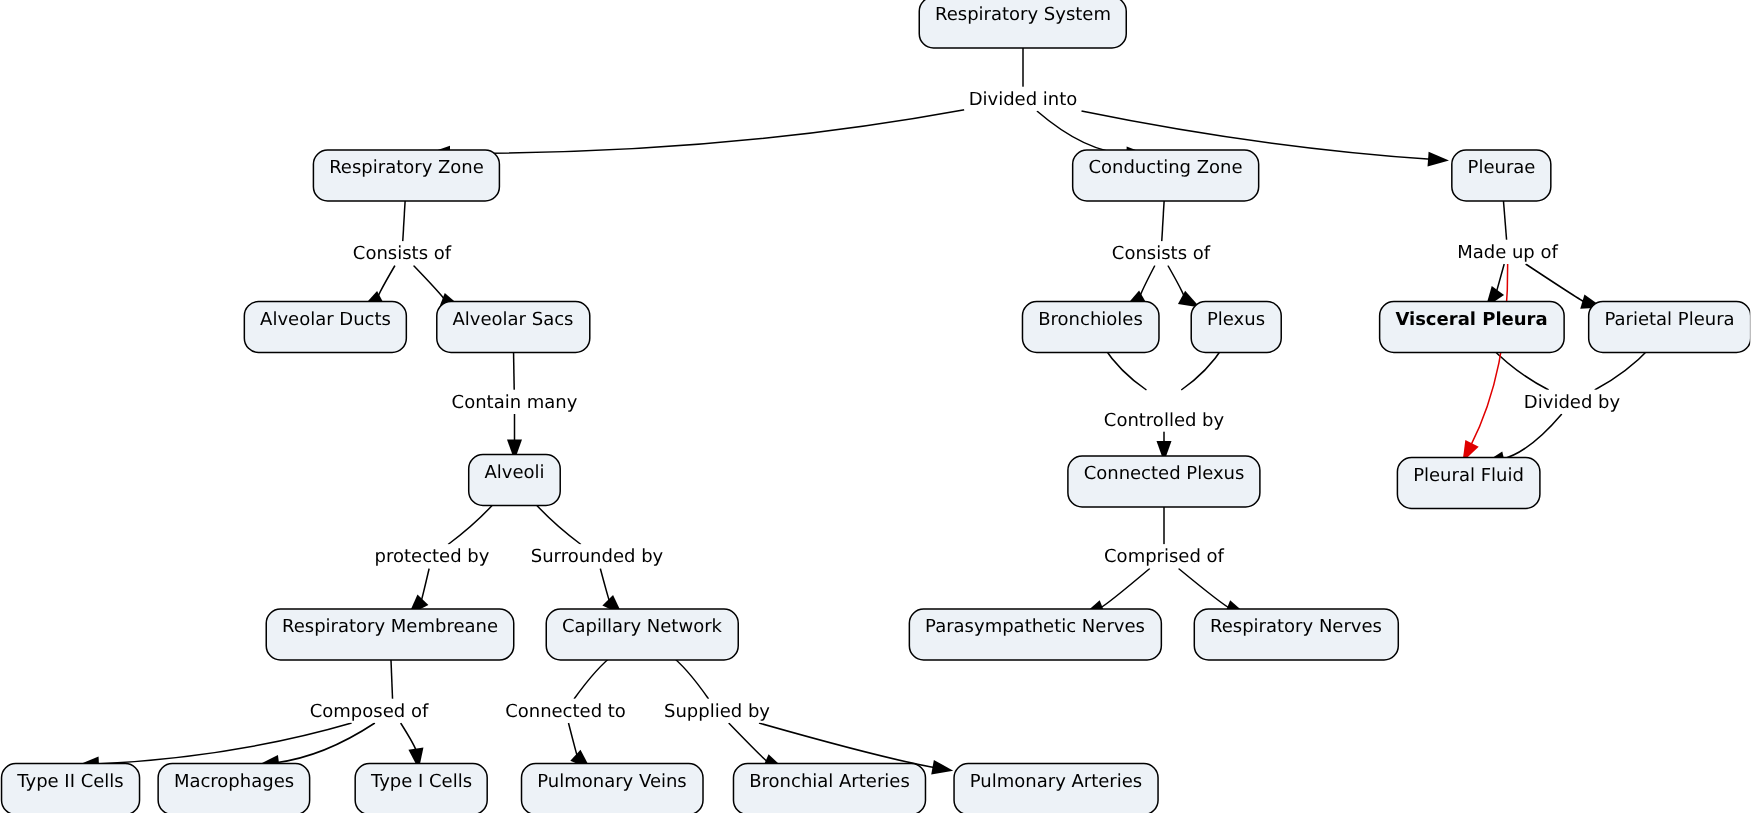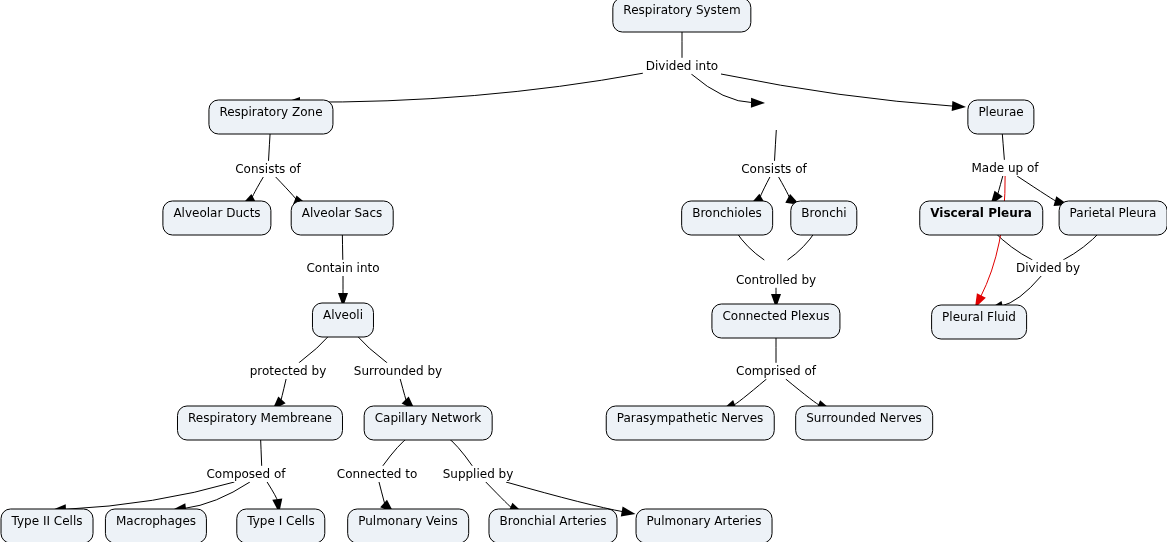--- a/index.html
+++ b/index.html
@@ -99,43 +99,44 @@
       <path d="M 1017.1 176.0 Q 1055.2 201.2 1056.9 201.6" fill="none" stroke="#000000" stroke-width="1"></path>
       <path d="M 993.4 231.0 Q 1010.3 248.6 1032.5 260.0" fill="none" stroke="#000000" stroke-width="1"></path>
       <path d="M 1101.0 231.0 Q 1084.8 248.5 1063.1 260.0" fill="none" stroke="#000000" stroke-width="1"></path>
       <polygon points="989.0,309.0 1001.5,301.0 1003.8,310.7" fill="#000000"></polygon>
       <path d="M 1041.2 276.0 Q 1019.0 302.1 1000.7 306.3" fill="none" stroke="#000000" stroke-width="1"></path>
       <polygon points="975.0,308.0 976.9,293.3 985.8,297.8" fill="#e00000"></polygon>
       <path d="M 1005.1 176.0 Q 1005.8 247.3 980.4 297.3" fill="none" stroke="#e00000" stroke-width="1"></path>
     </svg>
 <div class="node" style="left: 682px; top: 15px; background: rgb(237, 242, 247); border-color: rgb(0, 0, 0); color: rgb(0, 0, 0);">Respiratory System</div>
     <div class="node" style="left: 271px; top: 117px; background: rgb(237, 242, 247); border-color: rgb(0, 0, 0); color: rgb(0, 0, 0);">Respiratory Zone</div>
+    <div class="node" style="left: 777px; top: 117px; background: rgb(237, 242, 247); border-color: rgb(0, 0, 0); color: rgb(0, 0, 0);">Conducting Zone</div>
     <div class="node" style="left: 1001px; top: 117px; background: rgb(237, 242, 247); border-color: rgb(0, 0, 0); color: rgb(0, 0, 0);">Pleurae</div>
     <div class="node" style="left: 217px; top: 218px; background: rgb(237, 242, 247); border-color: rgb(0, 0, 0); color: rgb(0, 0, 0);">Alveolar Ducts</div>
     <div class="node" style="left: 342px; top: 218px; background: rgb(237, 242, 247); border-color: rgb(0, 0, 0); color: rgb(0, 0, 0);">Alveolar Sacs</div>
     <div class="node" style="left: 343px; top: 320px; background: rgb(237, 242, 247); border-color: rgb(0, 0, 0); color: rgb(0, 0, 0);">Alveoli</div>
     <div class="node" style="left: 260px; top: 423px; background: rgb(237, 242, 247); border-color: rgb(0, 0, 0); color: rgb(0, 0, 0);">Respiratory Membreane</div>
     <div class="node" style="left: 428px; top: 423px; background: rgb(237, 242, 247); border-color: rgb(0, 0, 0); color: rgb(0, 0, 0);">Capillary Network</div>
     <div class="node" style="left: 47px; top: 526px; background: rgb(237, 242, 247); border-color: rgb(0, 0, 0); color: rgb(0, 0, 0);">Type II Cells</div>
     <div class="node" style="left: 156px; top: 526px; background: rgb(237, 242, 247); border-color: rgb(0, 0, 0); color: rgb(0, 0, 0); text-align: center;">Macrophages</div>
     <div class="node" style="left: 281px; top: 526px; background: rgb(237, 242, 247); border-color: rgb(0, 0, 0); color: rgb(0, 0, 0);">Type I Cells</div>
     <div class="node" style="left: 408px; top: 526px; background: rgb(237, 242, 247); border-color: rgb(0, 0, 0); color: rgb(0, 0, 0);">Pulmonary Veins</div>
     <div class="node" style="left: 553px; top: 526px; background: rgb(237, 242, 247); border-color: rgb(0, 0, 0); color: rgb(0, 0, 0);">Bronchial Arteries</div>
     <div class="node" style="left: 704px; top: 526px; background: rgb(237, 242, 247); border-color: rgb(0, 0, 0); color: rgb(0, 0, 0);">Pulmonary Arteries</div>
     <div class="node" style="left: 727px; top: 218px; background: rgb(237, 242, 247); border-color: rgb(0, 0, 0); color: rgb(0, 0, 0); border-radius: 10px;">Bronchioles</div>
-    <div class="node" style="left: 824px; top: 218px; background: rgb(237, 242, 247); border-color: rgb(0, 0, 0); color: rgb(0, 0, 0);">Bronchi</div>
+    <div class="node" style="left: 824px; top: 218px; background: rgb(237, 242, 247); border-color: rgb(0, 0, 0); color: rgb(0, 0, 0);">Plexus</div>
     <div class="node" style="left: 776px; top: 321px; background: rgb(237, 242, 247); border-color: rgb(0, 0, 0); color: rgb(0, 0, 0);">Connected Plexus</div>
     <div class="node" style="left: 690px; top: 423px; background: rgb(237, 242, 247); border-color: rgb(0, 0, 0); color: rgb(0, 0, 0);">Parasympathetic Nerves</div>
-    <div class="node" style="left: 864px; top: 423px; background: rgb(237, 242, 247); border-color: rgb(0, 0, 0); color: rgb(0, 0, 0);">Surrounded Nerves</div>
+    <div class="node" style="left: 864px; top: 423px; background: rgb(237, 242, 247); border-color: rgb(0, 0, 0); color: rgb(0, 0, 0);">Respiratory Nerves</div>
     <div class="node" style="left: 981px; top: 218px; background: rgb(237, 242, 247); border-color: rgb(0, 0, 0); color: rgb(0, 0, 0); font-weight: bold;">Visceral Pleura</div>
     <div class="node" style="left: 1113px; top: 218px; background: rgb(237, 242, 247); border-color: rgb(0, 0, 0); color: rgb(0, 0, 0);">Parietal Pleura</div>
     <div class="node" style="left: 979px; top: 322px; background: rgb(237, 242, 247); border-color: rgb(0, 0, 0); color: rgb(0, 0, 0);">Pleural Fluid</div>
     <div class="link-label" style="left: 682px; top: 66px;">Divided into</div>
     <div class="link-label" style="left: 268px; top: 169px;">Consists of</div>
-    <div class="link-label" style="left: 343px; top: 268px;">Contain into</div>
+    <div class="link-label" style="left: 343px; top: 268px;">Contain many</div>
     <div class="link-label" style="left: 288px; top: 371px;">protected by</div>
     <div class="link-label" style="left: 398px; top: 371px;">Surrounded by</div>
     <div class="link-label" style="left: 246px; top: 474px;">Composed of</div>
     <div class="link-label" style="left: 377px; top: 474px;">Connected to</div>
     <div class="link-label" style="left: 478px; top: 474px;">Supplied by</div>
     <div class="link-label" style="left: 774px; top: 169px;">Consists of</div>
     <div class="link-label" style="left: 776px; top: 280px;">Controlled by</div>
     <div class="link-label" style="left: 776px; top: 371px;">Comprised of</div>
     <div class="link-label" style="left: 1005px; top: 168px;">Made up of</div>
     <div class="link-label" style="left: 1048px; top: 268px;">Divided by</div>

